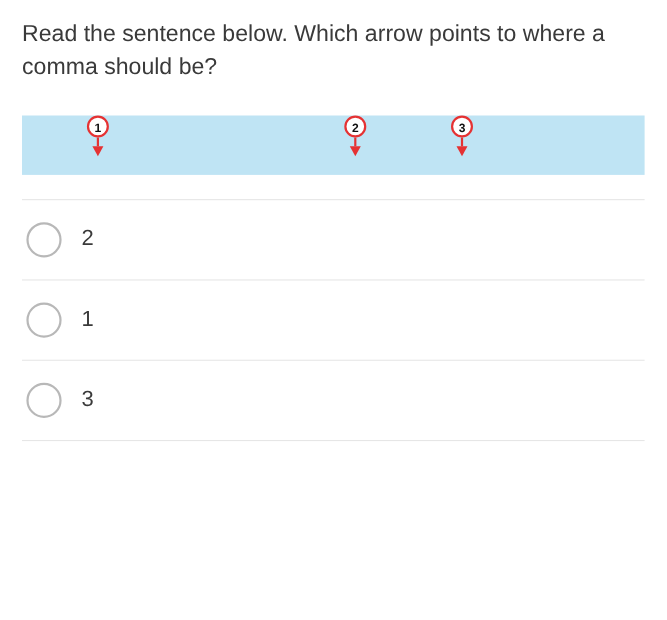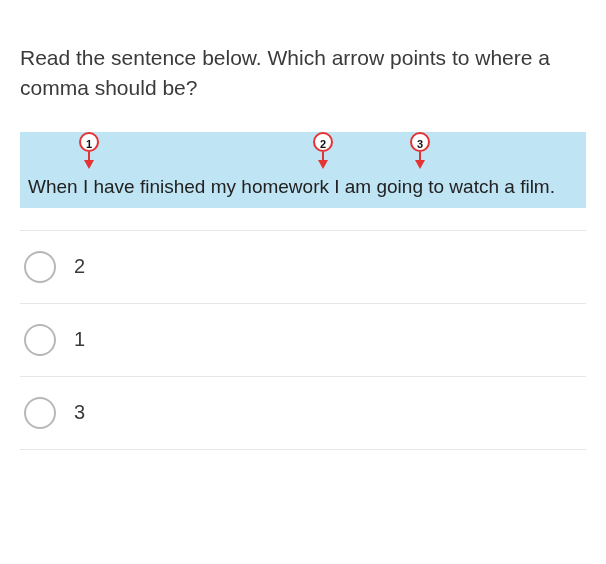--- a/index.html
+++ b/index.html
@@ -9,21 +9,20 @@
     font-family: 'Segoe UI', Arial, sans-serif;
     color: #2a2a2a;
     width: 606px;
     background: #fff;
   }
   .question {
     font-size: 21px;
     line-height: 1.45;
     color: #3a3a3a;
     margin-bottom: 28px;
-    margin-top: 27px;
   }
   .sentence-panel {
     background: #bfe4f4;
     padding: 44px 8px 10px 8px;
     margin-bottom: 22px;
     position: relative;
     font-size: 19px;
     color: #222;
   }
   .sentence-text { white-space: nowrap; }
@@ -95,21 +94,20 @@
   <div class="marker" style="left:289px;">
     <div class="circ">2</div>
     <div class="stem"></div>
     <div class="arrow"></div>
   </div>
   <div class="marker" style="left:386px;">
     <div class="circ">3</div>
     <div class="stem"></div>
     <div class="arrow"></div>
   </div>
-  <div class="sentence-text">When I have finished my homework I am going to watch a film.</div>
 </div>
 
 <div class="options">
   <div class="option">
     <div class="radio"></div>
     <div class="option-label">2</div>
   </div>
   <div class="option">
     <div class="radio"></div>
     <div class="option-label">1</div>

